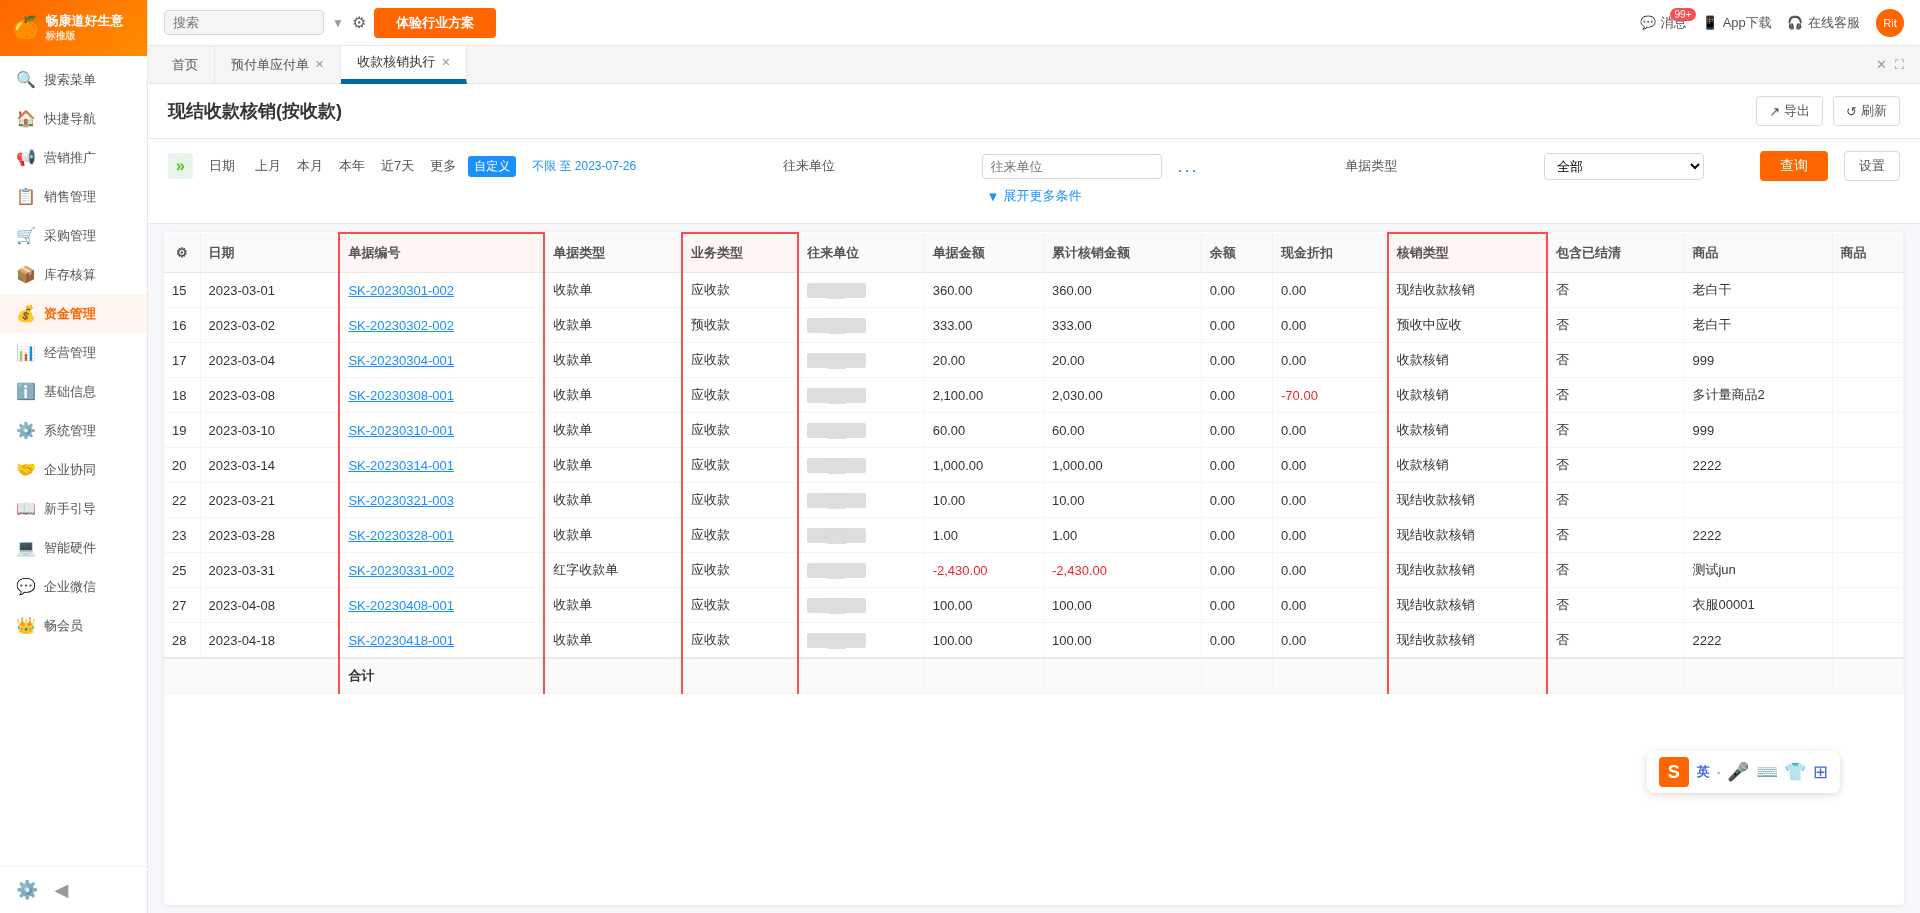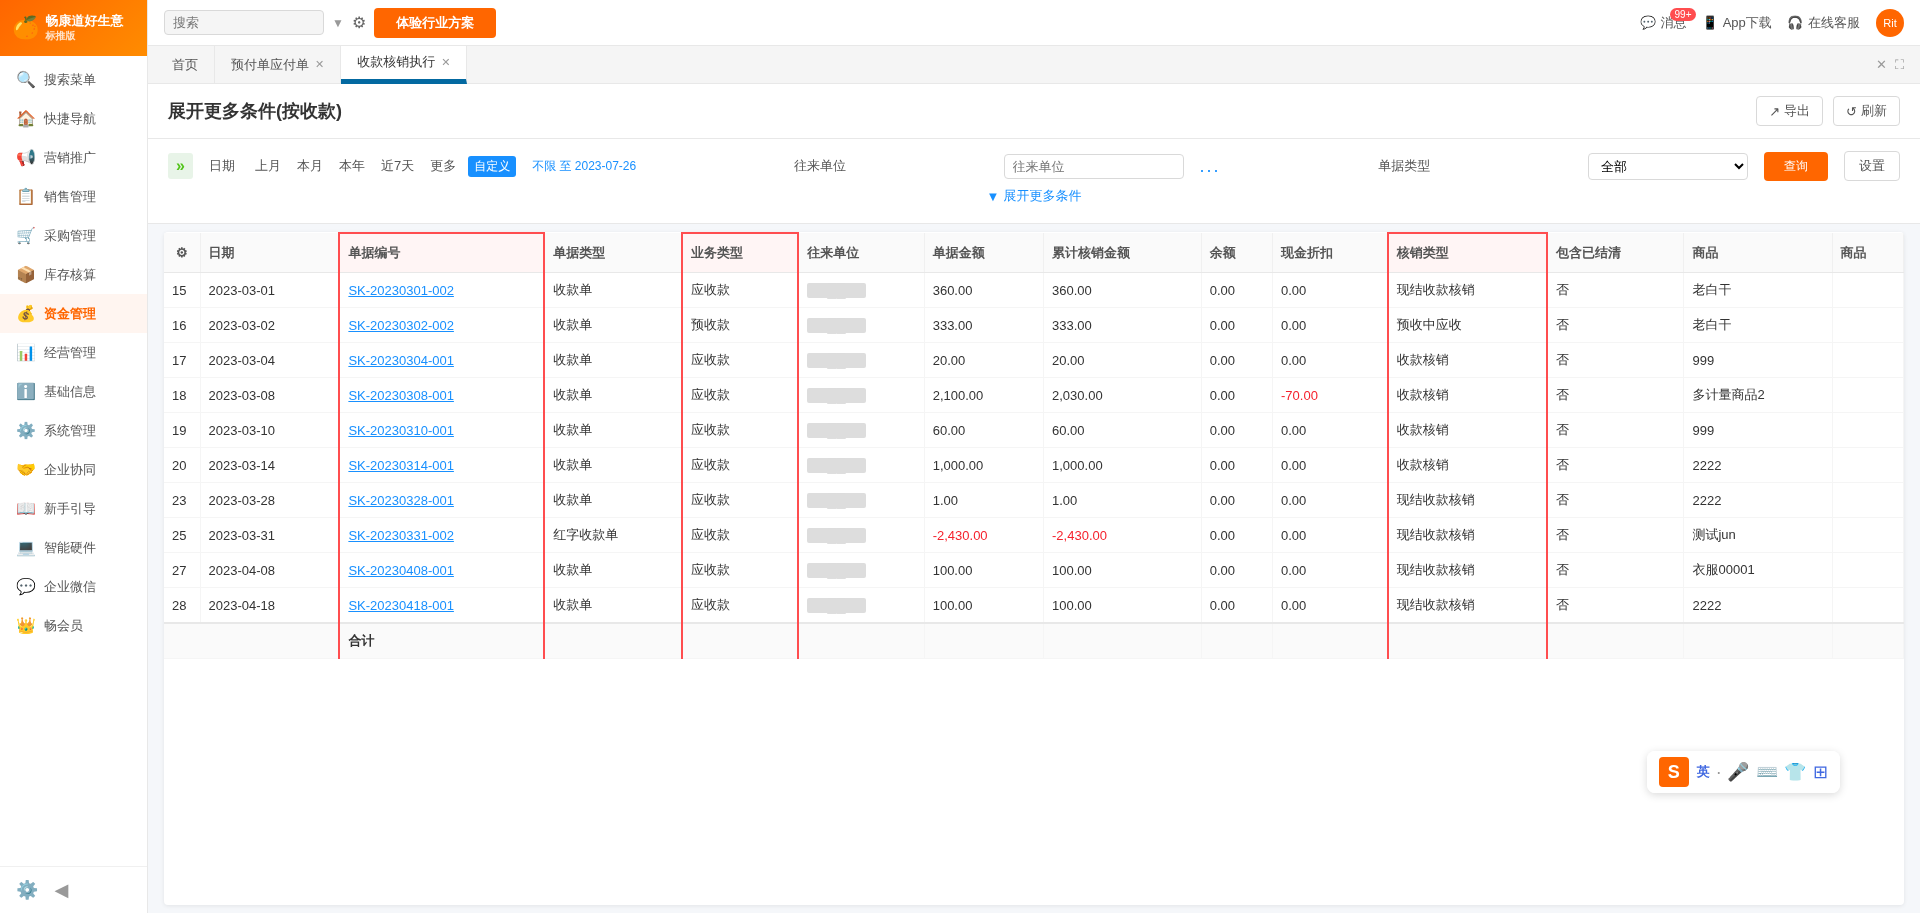--- a/index.html
+++ b/index.html
@@ -49,21 +49,21 @@
     .filter-area { background: white; padding: 12px 20px; border-bottom: 1px solid #e8e8e8; }
     .filter-row { display: flex; align-items: center; gap: 16px; flex-wrap: wrap; }
     .filter-expand-btn { background: #e8f4ff; border: none; color: #1890ff; padding: 4px 8px; border-radius: 3px; cursor: pointer; font-size: 13px; }
     .filter-label { color: #555; font-size: 13px; white-space: nowrap; }
     .filter-date-options { display: flex; gap: 8px; align-items: center; }
     .date-opt { color: #555; cursor: pointer; font-size: 13px; padding: 2px 4px; }
     .date-opt.custom { background: #1890ff; color: white; border-radius: 3px; padding: 2px 6px; font-size: 12px; }
     .filter-input { border: 1px solid #d9d9d9; border-radius: 4px; padding: 4px 8px; font-size: 13px; width: 180px; }
     .filter-dots { color: #999; font-size: 16px; letter-spacing: 2px; }
     .filter-select { border: 1px solid #d9d9d9; border-radius: 4px; padding: 4px 8px; font-size: 13px; width: 160px; background: white; }
-    .btn-query { background: #ff6600; color: white; border: none; border-radius: 4px; padding: 6px 20px; font-size: 12px; cursor: pointer; }
+    .btn-query { background: #ff6600; color: white; border: none; border-radius: 4px; padding: 6px 20px; font-size: 14px; cursor: pointer; margin-left: 40px; }
     .btn-setting { border: 1px solid #d9d9d9; background: white; color: #555; border-radius: 4px; padding: 5px 14px; font-size: 13px; cursor: pointer; }
     .expand-more { text-align: center; padding: 6px; color: #1890ff; cursor: pointer; font-size: 13px; display: flex; align-items: center; justify-content: center; gap: 4px; }
 
     
     .table-area { flex: 1; overflow: auto; padding: 0 0 8px 0; background: white; margin: 8px 16px; border-radius: 4px; box-shadow: 0 1px 4px rgba(0,0,0,0.08); }
     table { width: 100%; border-collapse: collapse; font-size: 13px; }
     thead tr { background: #fafafa; border-bottom: 1px solid #e8e8e8; }
     th { padding: 10px 8px; color: #555; font-weight: 600; text-align: left; white-space: nowrap; border-right: 1px solid #f0f0f0; border-bottom: 1px solid #e8e8e8; position: sticky; top: 0; background: #fafafa; z-index: 1; }
     td { padding: 8px 8px; color: #333; border-bottom: 1px solid #f5f5f5; border-right: 1px solid #f5f5f5; white-space: nowrap; }
     .th-settings { width: 36px; text-align: center; }
@@ -201,21 +201,21 @@
     <div class="tab-spacer"></div>
     <div class="tab-controls">
       <span style="cursor:pointer;">✕</span>
       <span style="cursor:pointer;">⛶</span>
     </div>
   </div>
 
   <div class="page-content">
 
     <div class="page-header">
-      <h2 class="page-title">展开更多条件(按收款)</h2>
+      <h2 class="page-title">现结收款核销(按收款)</h2>
       <div class="page-actions">
         <button class="btn-outline">
           <span>↗</span>
           <span>导出</span>
         </button>
         <button class="btn-outline">
           <span>↺</span>
           <span>刷新</span>
         </button>
       </div>
@@ -369,20 +369,36 @@
       <td class="">1,000.00</td>
       <td class="">1,000.00</td>
       <td>0.00</td>
       <td class="">0.00</td>
       <td style="border-left:2px solid #ff4d4f; border-right:2px solid #ff4d4f;">收款核销</td>
       <td>否</td>
       <td>2222</td>
       <td></td>
     </tr>
             <tr>
+      <td>22</td>
+      <td>2023-03-21</td>
+      <td style="border-left:2px solid #ff4d4f; border-right:2px solid #ff4d4f;"><a class="link-blue">SK-20230321-003</a></td>
+      <td>收款单</td>
+      <td style="border-left:2px solid #ff4d4f; border-right:2px solid #ff4d4f;">应收款</td>
+      <td><span style="background:#ddd; color:#ddd; border-radius:2px; padding:0 20px;">██</span></td>
+      <td class="">10.00</td>
+      <td class="">10.00</td>
+      <td>0.00</td>
+      <td class="">0.00</td>
+      <td style="border-left:2px solid #ff4d4f; border-right:2px solid #ff4d4f;">现结收款核销</td>
+      <td>否</td>
+      <td></td>
+      <td></td>
+    </tr>
+            <tr>
       <td>23</td>
       <td>2023-03-28</td>
       <td style="border-left:2px solid #ff4d4f; border-right:2px solid #ff4d4f;"><a class="link-blue">SK-20230328-001</a></td>
       <td>收款单</td>
       <td style="border-left:2px solid #ff4d4f; border-right:2px solid #ff4d4f;">应收款</td>
       <td><span style="background:#ddd; color:#ddd; border-radius:2px; padding:0 20px;">██</span></td>
       <td class="">1.00</td>
       <td class="">1.00</td>
       <td>0.00</td>
       <td class="">0.00</td>

